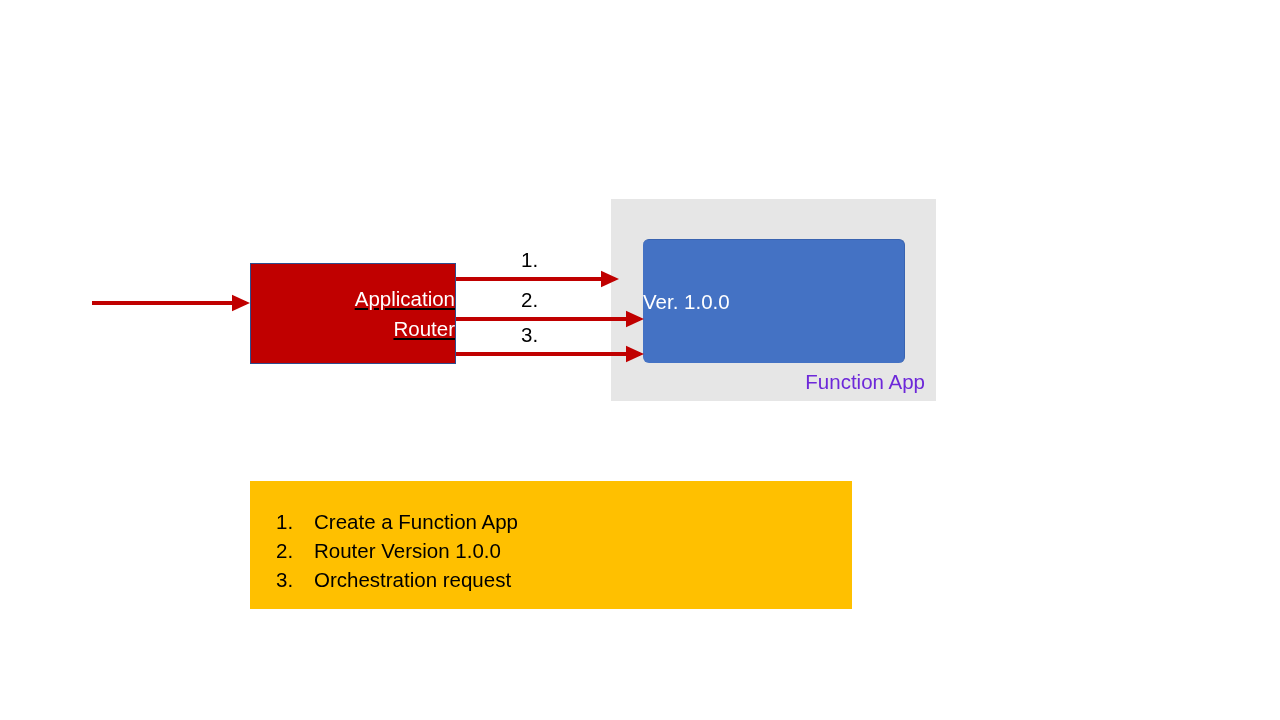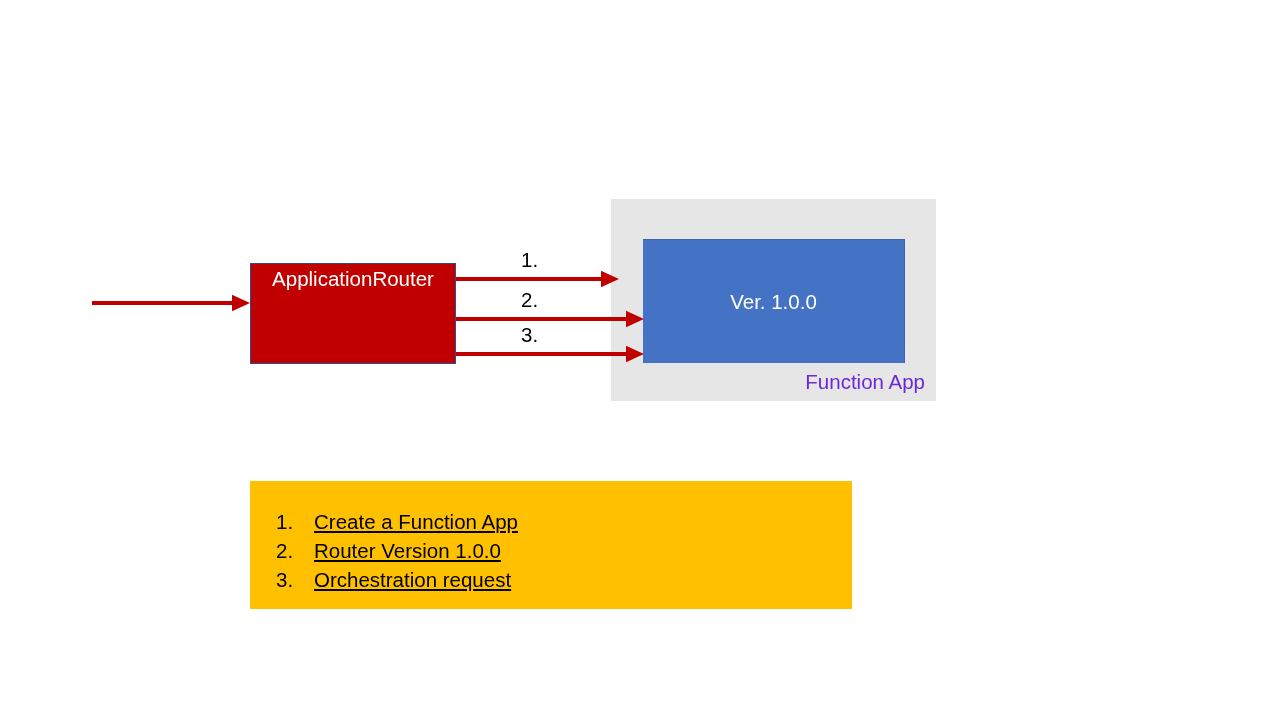--- a/index.html
+++ b/index.html
@@ -46,43 +46,44 @@
     left: 643px;
     top: 239px;
     width: 262px;
     height: 124px;
     background: #4472c4;
     border-top: 1px solid #3963b0;
     border-right: 1px solid #3963b0;
     box-sizing: border-box;
     display: flex;
     align-items: center;
-    justify-content: center;
+    border-radius: 6px;
   }
   .version-box-label {
     color: #ffffff;
     font-size: 20.5px;
     line-height: 1.25;
     text-align: center;
   }
 
   
   .router-box {
     position: absolute;
     left: 250px;
     top: 263px;
     width: 206px;
     height: 101px;
     background: #c00000;
     border: 1px solid #2e4d8e;
     box-sizing: border-box;
     display: flex;
-    flex-direction: row;
-    align-items: flex-start;
+    flex-direction: column;
+    align-items: flex-end;
     justify-content: center;
+    text-decoration: underline;
   }
   .router-box-label {
     color: #ffffff;
     font-size: 20.5px;
     line-height: 1.42;
     text-align: center;
     white-space: nowrap;
   }
 
   
@@ -130,21 +131,20 @@
     line-height: 1.42;
     white-space: nowrap;
   }
   .legend-marker {
     width: 38px;
     flex: 0 0 38px;
     text-align: left;
   }
   .legend-text {
     flex: 0 0 auto;
-    text-decoration: underline;
   }
 </style>
 </head>
 <body>
 
 <div id="canvas">
 
   <div class="fa-container">
     <div class="fa-label">Function App</div>
   </div>

